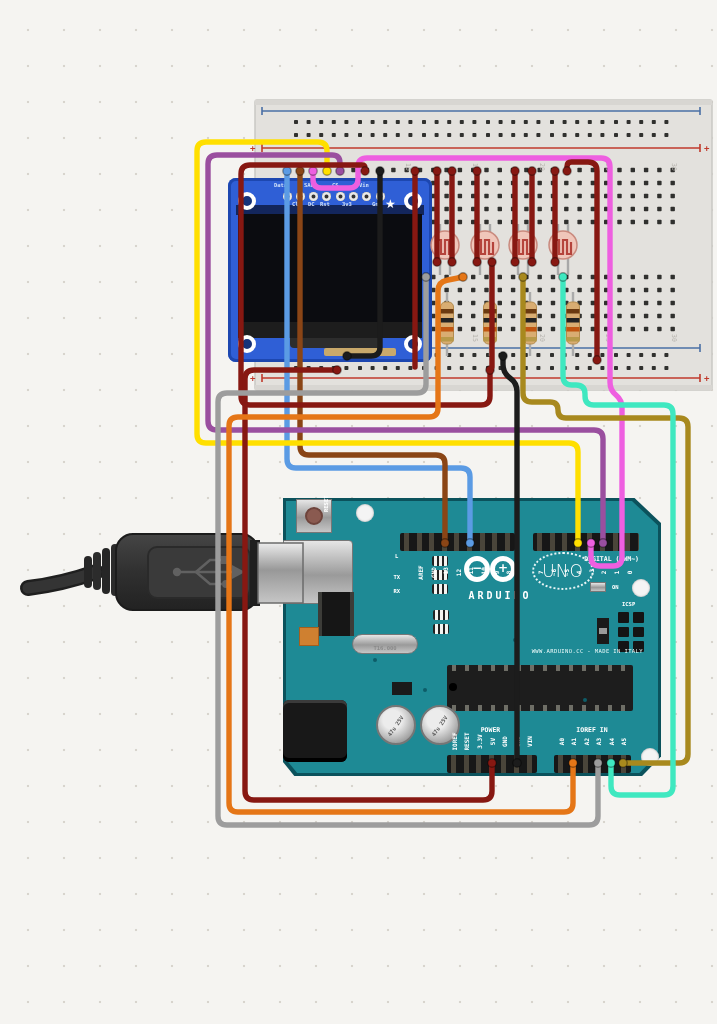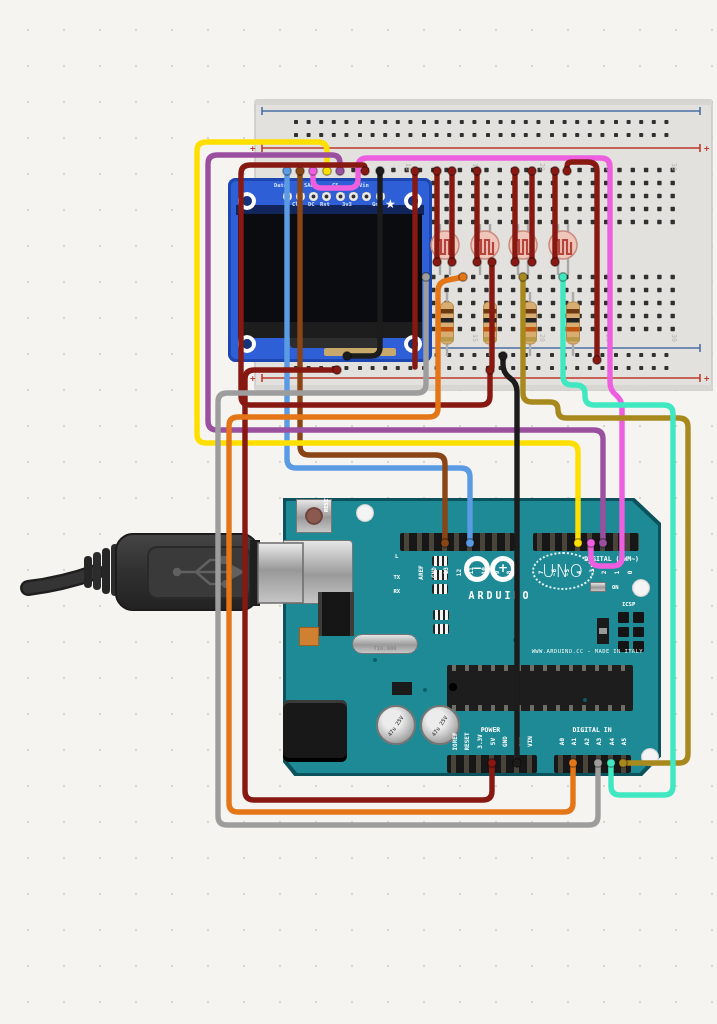--- a/index.html
+++ b/index.html
@@ -538,21 +538,21 @@
     <div class="edge"></div>
     <div class="face"></div>
 
     <div class="abs hstrip" style="left:117px;top:35px;width:115px;height:18px;"></div>
     <div class="abs hstrip" style="left:250px;top:35px;width:106px;height:18px;"></div>
     <div class="abs hstrip" style="left:164px;top:257px;width:90px;height:18px;"></div>
     <div class="abs hstrip" style="left:271px;top:257px;width:77px;height:18px;"></div>
 
     <div class="abs slab" style="left:250px;top:57px;width:106px;text-align:right;">DIGITAL (PWM~)</div>
     <div class="abs slab" style="left:160px;top:228px;width:95px;text-align:center;">POWER</div>
-    <div class="abs slab" style="left:268px;top:228px;width:82px;text-align:center;">DIGITAL IN</div>
+    <div class="abs slab" style="left:268px;top:228px;width:82px;text-align:center;">IOREF IN</div>
 
     <div class="abs silver" style="left:13px;top:1px;width:36px;height:34px;"></div>
     <div class="abs" style="left:22px;top:9px;width:18px;height:18px;border-radius:50%;background:#8a5a50;border:2px solid #6e443c;box-sizing:border-box;"></div>
     <div class="abs tiny" style="left:40px;top:14px;transform:rotate(-90deg);transform-origin:left top;color:#fff;">RESET</div>
 
     <div class="abs silver" style="left:0px;top:42px;width:70px;height:64px;border-radius:0 4px 4px 0;"></div>
 
     <div class="abs whole" style="left:73px;top:6px;"></div>
     <div class="abs whole" style="left:349px;top:81px;"></div>
     <div class="abs whole" style="left:358px;top:250px;"></div>

